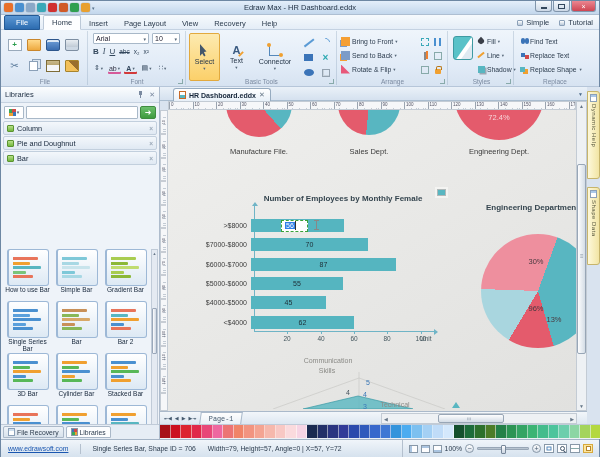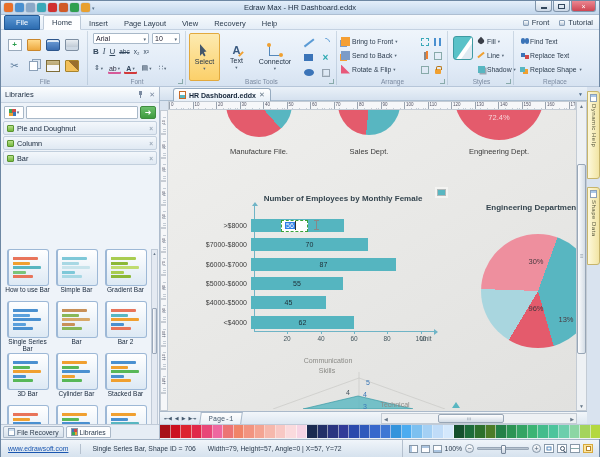--- a/index.html
+++ b/index.html
@@ -272,21 +272,21 @@
         <div class="mtab act">Home</div>
         <div class="mtab">Insert</div>
         <div class="mtab">Page Layout</div>
         <div class="mtab">View</div>
         <div class="mtab">Recovery</div>
         <div class="mtab">Help</div>
       </div>
     <div class="menu-right" id="menuright">
         <div class="mri">
           <div class="mri-ic"></div>
-          <div>Front</div>
+          <div>Simple</div>
         </div>
         <div class="mri">
           <div class="mri-ic"></div>
           <div>Tutorial</div>
         </div>
       </div>
   </div>
 
   <div class="ribbon">
     <div class="rg" style="left:2px;width:85px;">
@@ -471,26 +471,26 @@
     <div class="sb-search">
       <div class="sb-colbtn">
           <i></i>
         </div>
       <input class="sb-input" style="">
       <div class="sb-go">➜</div>
     </div>
     <div id="acctop">
         <div class="acc">
           <div class="acc-ic"></div>
-          <div class="acc-lab">Pie and Doughnut</div>
+          <div class="acc-lab">Column</div>
           <div class="acc-x">×</div>
         </div>
         <div class="acc">
           <div class="acc-ic"></div>
-          <div class="acc-lab">Column</div>
+          <div class="acc-lab">Pie and Doughnut</div>
           <div class="acc-x">×</div>
         </div>
         <div class="acc">
           <div class="acc-ic"></div>
           <div class="acc-lab">Bar</div>
           <div class="acc-x">×</div>
         </div>
       </div>
     <div id="libgrid">
         <div class="li-item">
@@ -754,21 +754,21 @@
         <div class="xtick" style="left: 153px;"></div>
         <div class="xticklab" style="left: 145px;">40</div>
         <div class="xtick" style="left: 186px;"></div>
         <div class="xticklab" style="left: 178px;">60</div>
         <div class="xtick" style="left: 219px;"></div>
         <div class="xticklab" style="left: 211px;">80</div>
         <div class="xtick" style="left: 253px;"></div>
         <div class="xticklab" style="left: 245px;">100</div>
         <div class="plab" style="left: 338px; top: 147px;">30%</div>
         <div class="plab" style="left: 338px; top: 194px;">96%</div>
-        <div class="plab" style="left: 368px; top: 205px;">13%</div>
+        <div class="plab" style="left: 356px; top: 205px;">13%</div>
       </div>
 
     <div class="vsb">
       <div class="a-up">▲</div>
       <div class="vthumb"></div>
       <div class="a-dn">▼</div>
     </div>
 
     <div class="pagebar">
       <div class="pnav">

